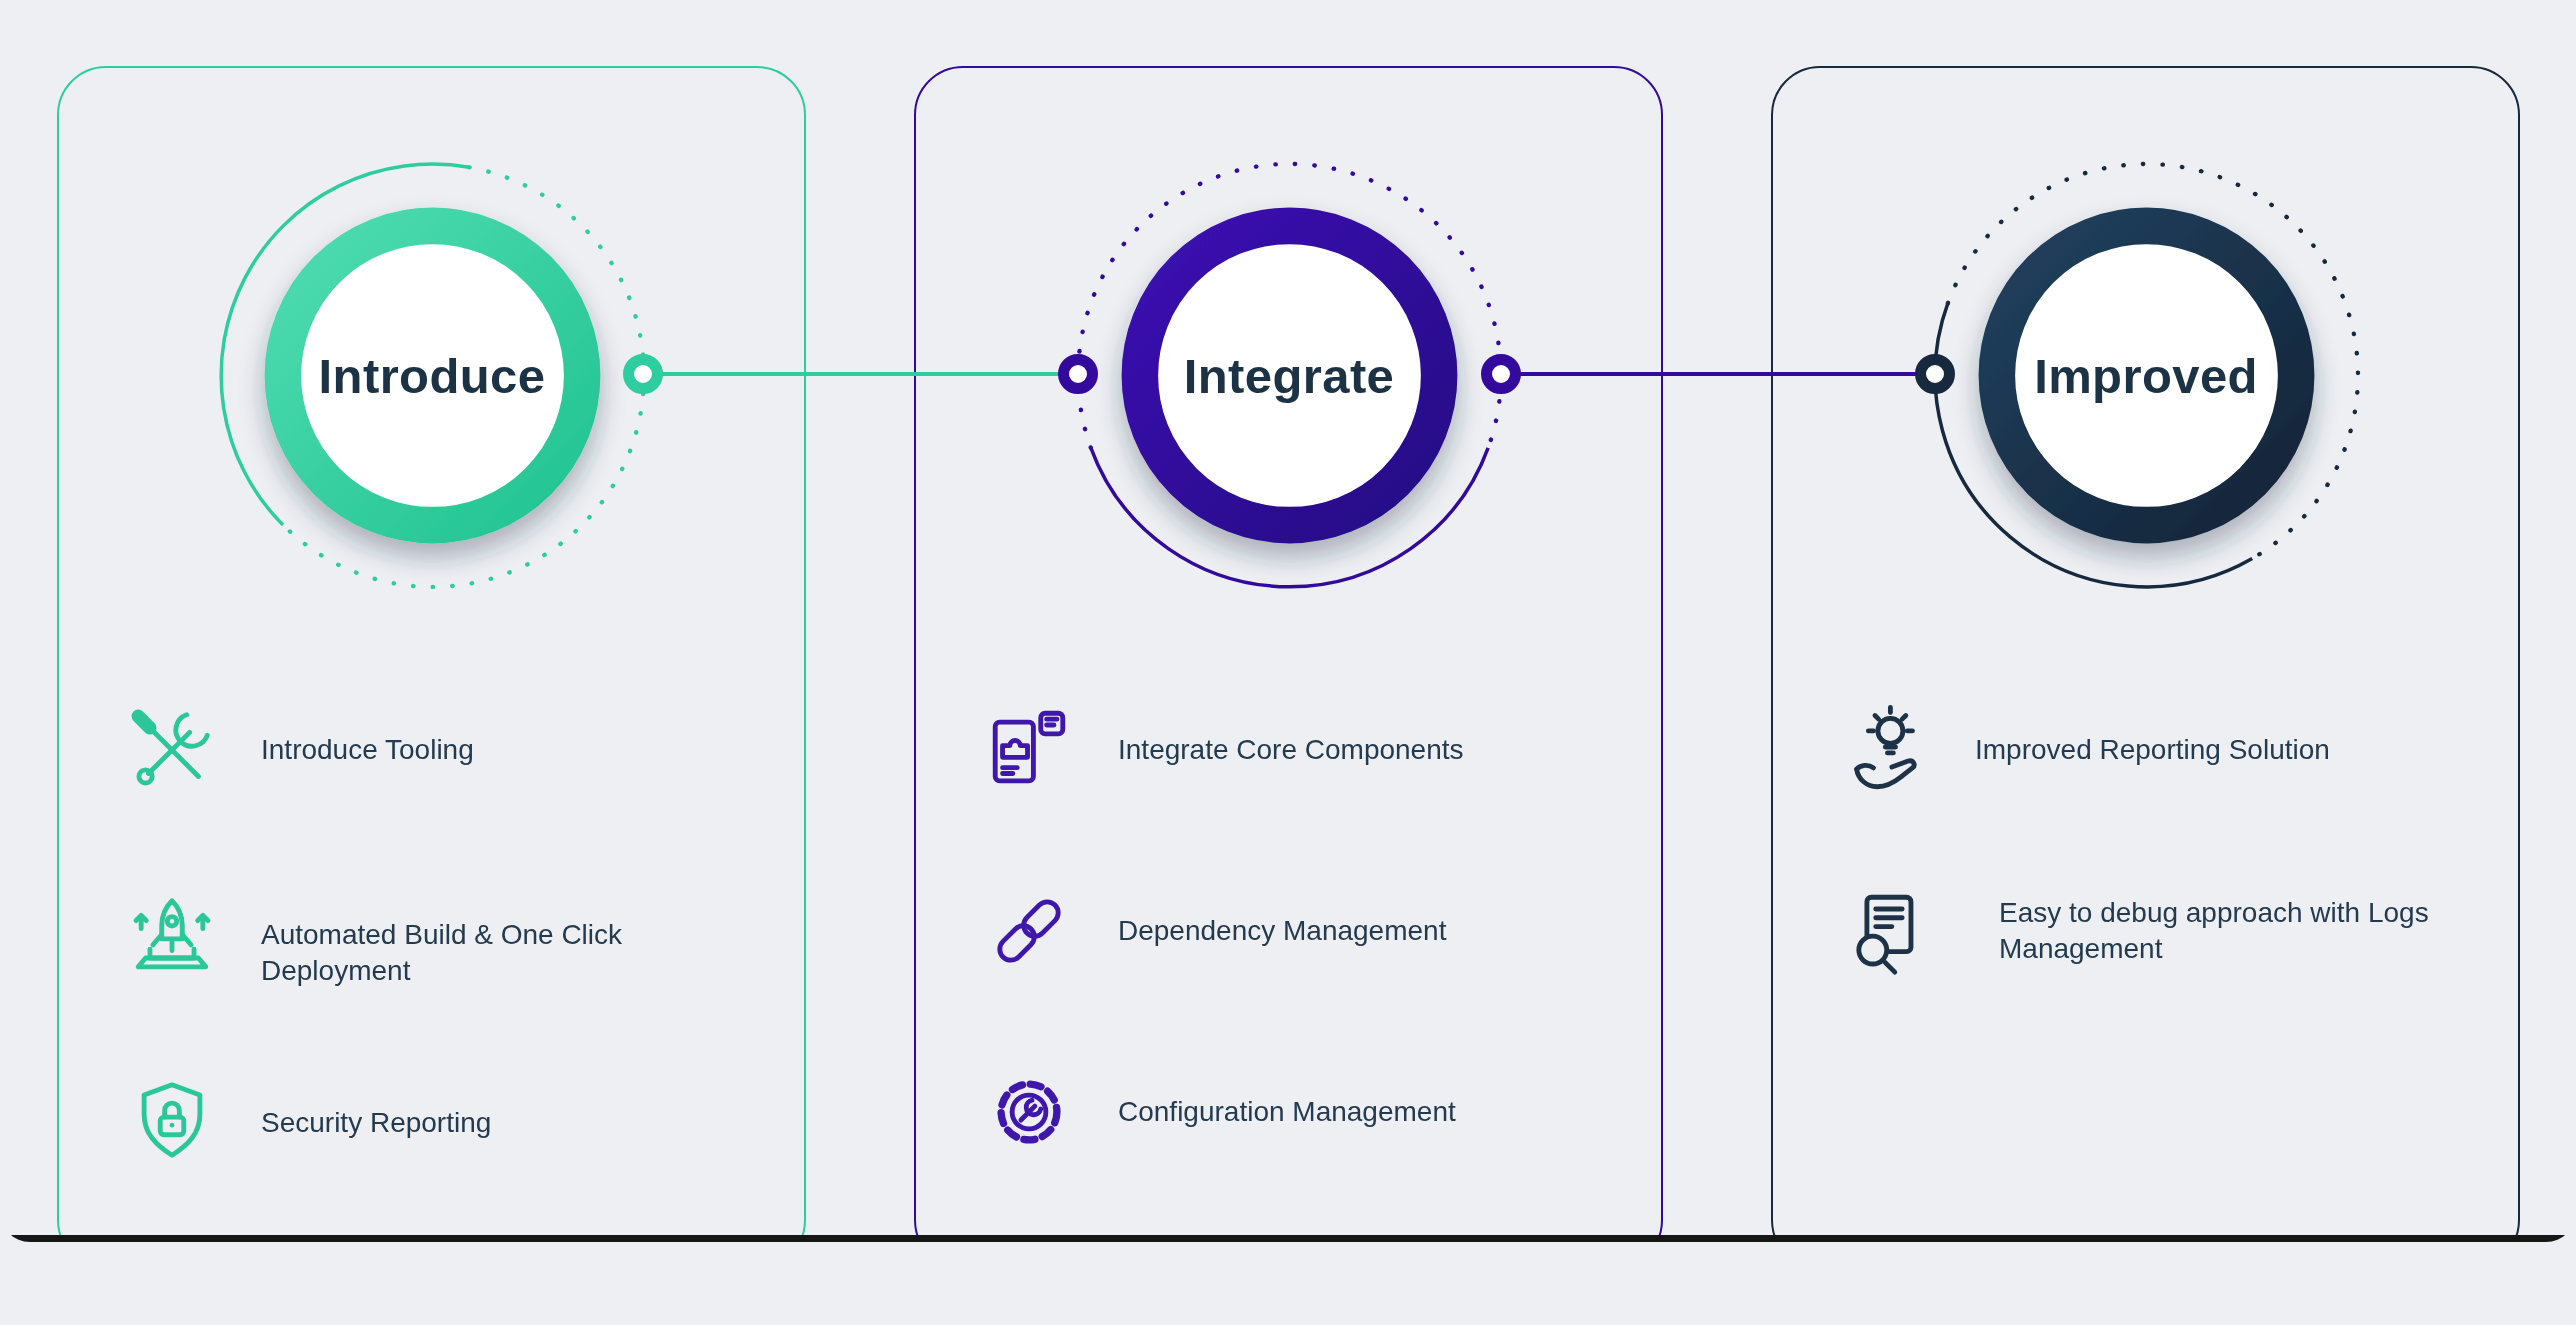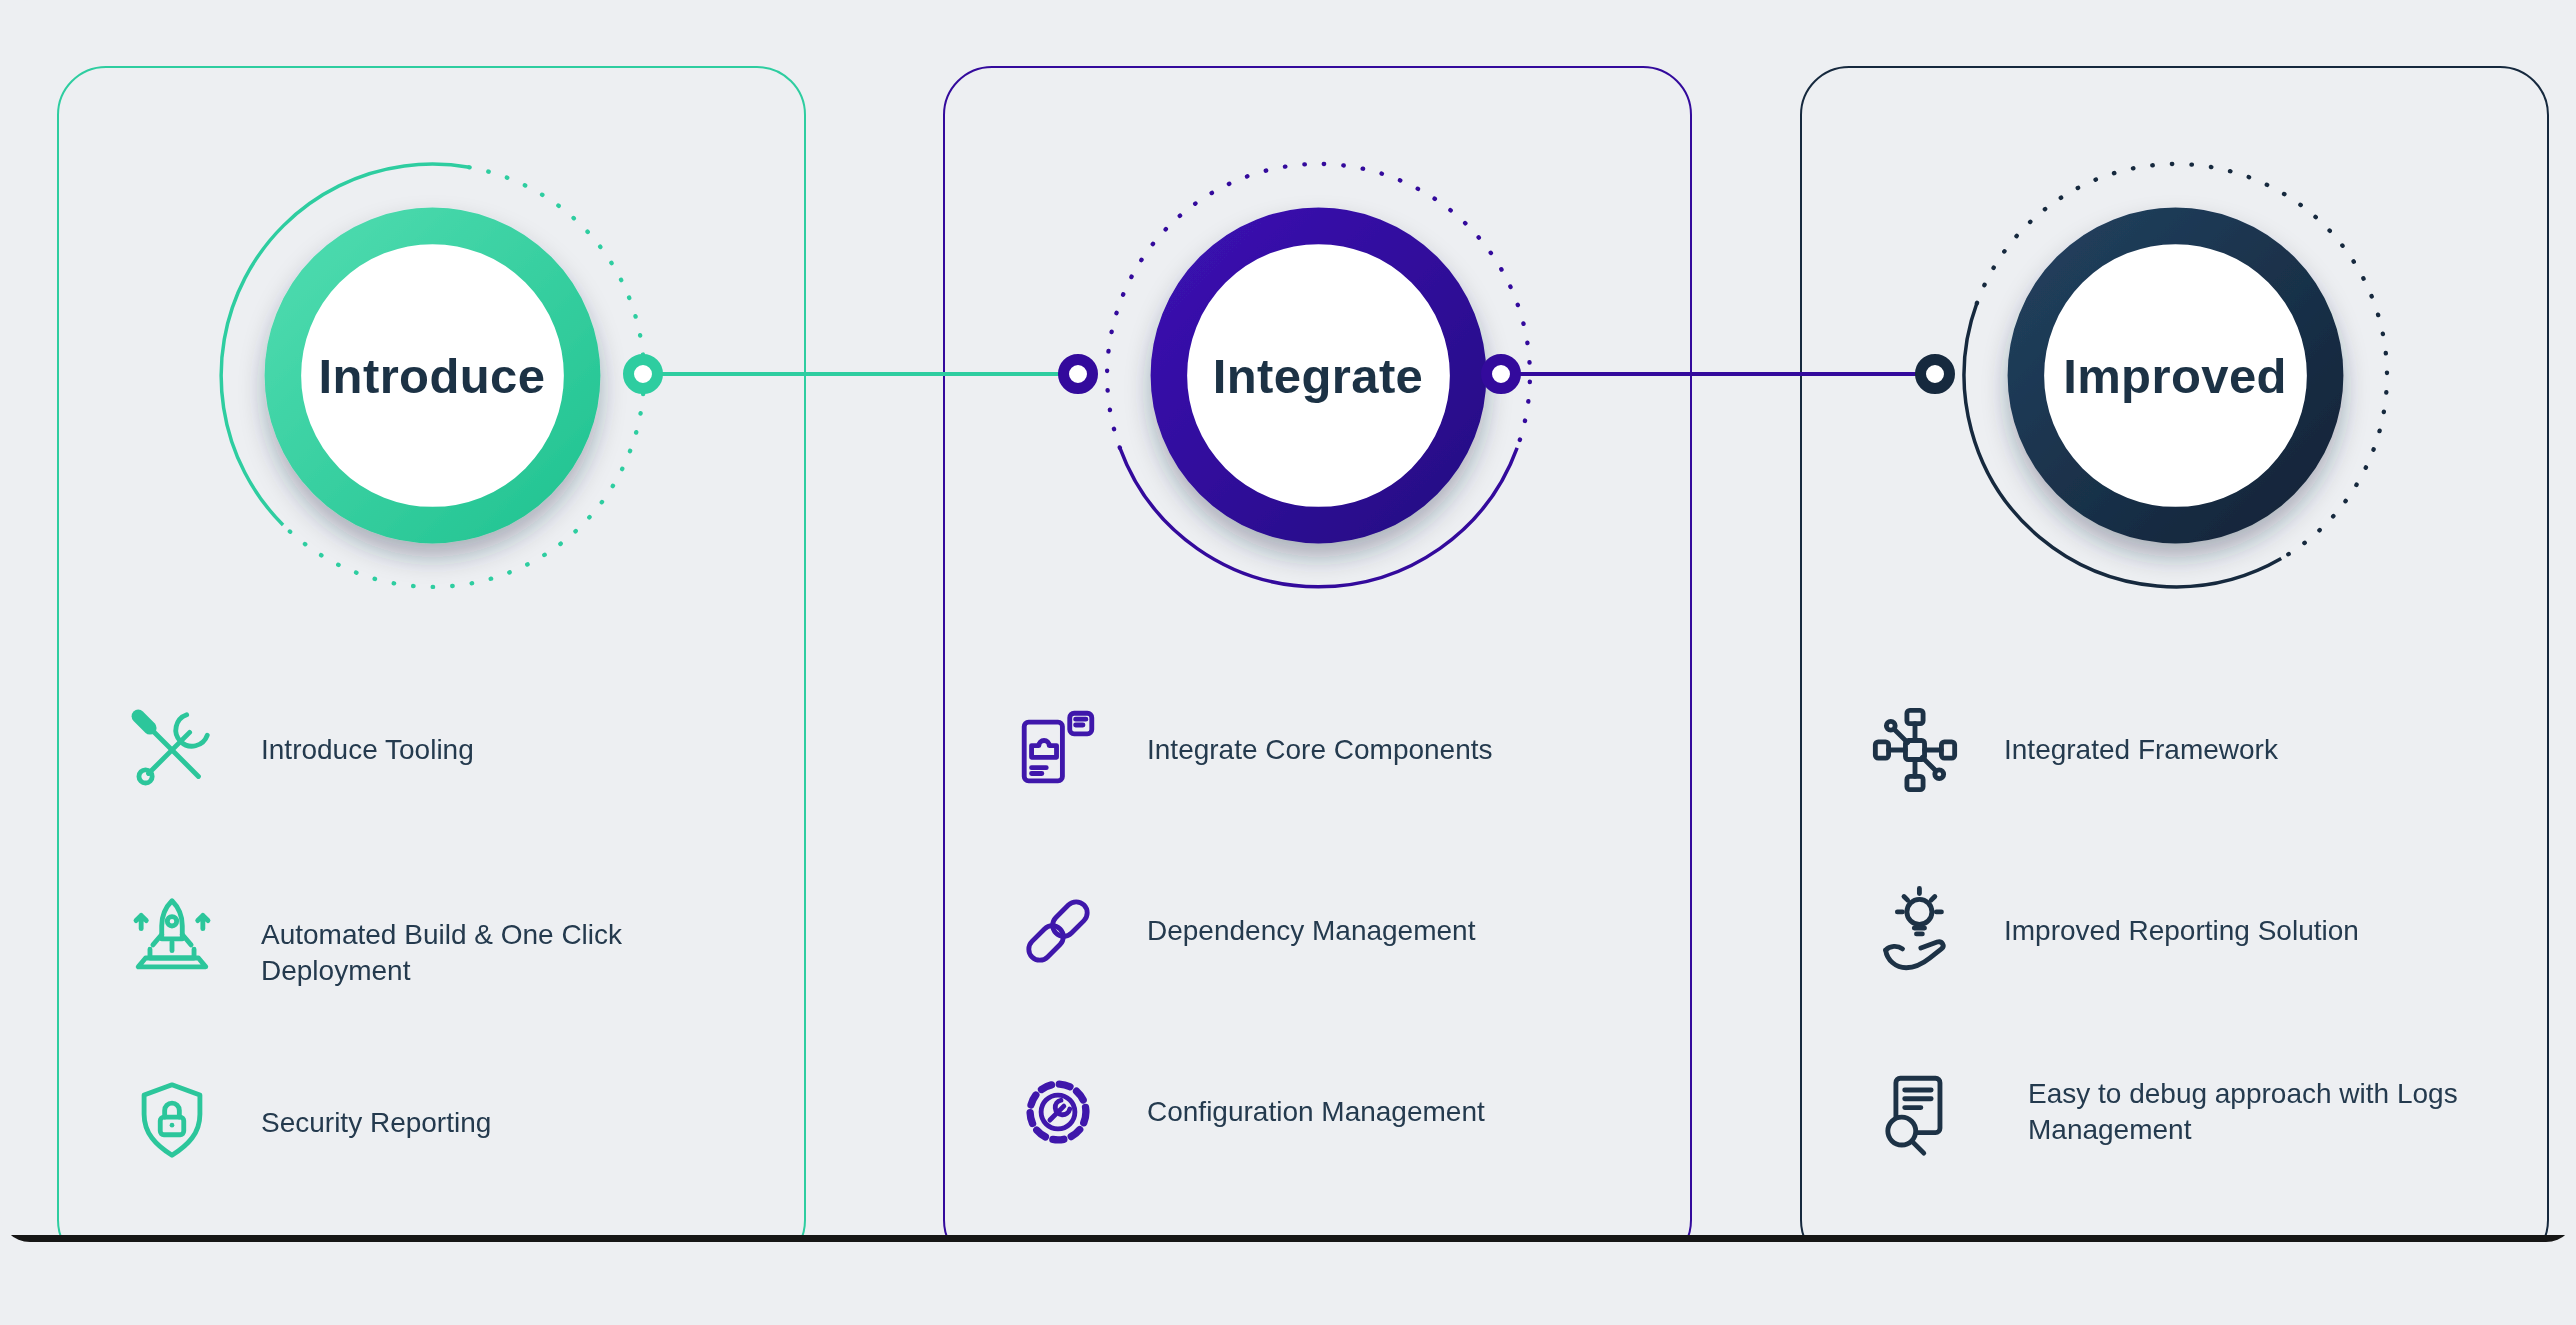--- a/index.html
+++ b/index.html
@@ -14,21 +14,21 @@
   }
   .cards { position:absolute; left:57px; top:66px; display:flex; gap:108px; z-index:1; }
   .card {
     width:749px; height:1203px;
     box-sizing:border-box;
     border:2.6px solid;
     border-radius:49px;
     position:relative;
   }
   .card.c0 { border-color:#2ecda0; }
-  .card.c1 { border-color:#330a9c;margin-left:29px; }
+  .card.c1 { border-color:#330a9c; }
   .card.c2 { border-color:#16293e; }
 
   .badge { position:absolute; top:90px; left:50%; margin-left:-217px; width:435px; height:435px; }
   .badge svg { position:absolute; inset:0; }
   .badge-title {
     position:absolute; inset:0;
     display:flex; align-items:center; justify-content:center;
     font-size:49px; font-weight:600; letter-spacing:0.4px;
     color:#1c3245;
   }
@@ -206,35 +206,20 @@
           <path d="M 21.7 166.9 A 243 243 0 1 1 371.5 460.4" stroke="#16293e" stroke-width="5" fill="none" stroke-dasharray="0.5 22" stroke-linecap="round"></path>
           <circle cx="250" cy="250" r="172" fill="#ffffff" stroke="url(#gC)" stroke-width="42" filter="url(#fC)"></circle>
         </svg>
         <div class="badge-title">Improved</div>
       </div>
 
       <div class="items">
         <div class="item">
           <span class="item-icon">
             <svg viewBox="0 0 64 64">
-              <rect x="25.5" y="25.5" width="13" height="13" rx="2"></rect>
-              <path d="M32 25.5 V14 M32 38.5 V50 M25.5 32 H14 M38.5 32 H50 M27 27 L18.5 18.5 M37 37 L45.5 45.5"></path>
-              <rect x="26.5" y="5" width="11" height="9" rx="2"></rect>
-              <rect x="26.5" y="50" width="11" height="9" rx="2"></rect>
-              <rect x="5" y="26.5" width="9" height="11" rx="2"></rect>
-              <rect x="50" y="26.5" width="9" height="11" rx="2"></rect>
-              <circle cx="15.5" cy="15.5" r="3"></circle>
-              <circle cx="48.5" cy="48.5" r="3"></circle>
-            </svg>
-          </span>
-          <span class="item-label">Integrated Framework</span>
-        </div>
-        <div class="item">
-          <span class="item-icon">
-            <svg viewBox="0 0 64 64">
               <circle cx="35" cy="19" r="8.5"></circle>
               <path d="M31.5 30 h7 M33 34 h4"></path>
               <path d="M35 6.5 V3 M23.5 19 H20 M50 19 h-3.5 M27 11 l-2.5 -2.5 M43 11 l2.5 -2.5"></path>
               <path d="M12 45 c1 7 7 12 14 12 c6 0 11 -2.5 16 -6.5 l8 -6.3 c2.6 -2 0.4 -5.8 -2.9 -4.7 L36 43.6"></path>
               <path d="M12 45 c3 -3 8 -3.4 11.5 -0.8"></path>
             </svg>
           </span>
           <span class="item-label">Improved Reporting Solution</span>
         </div>
         <div class="item">

